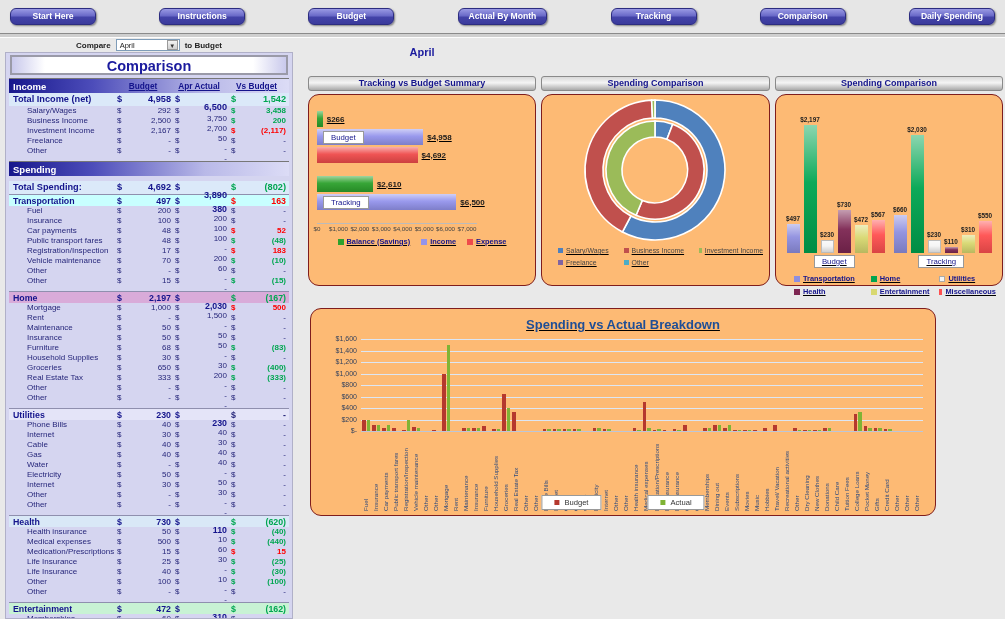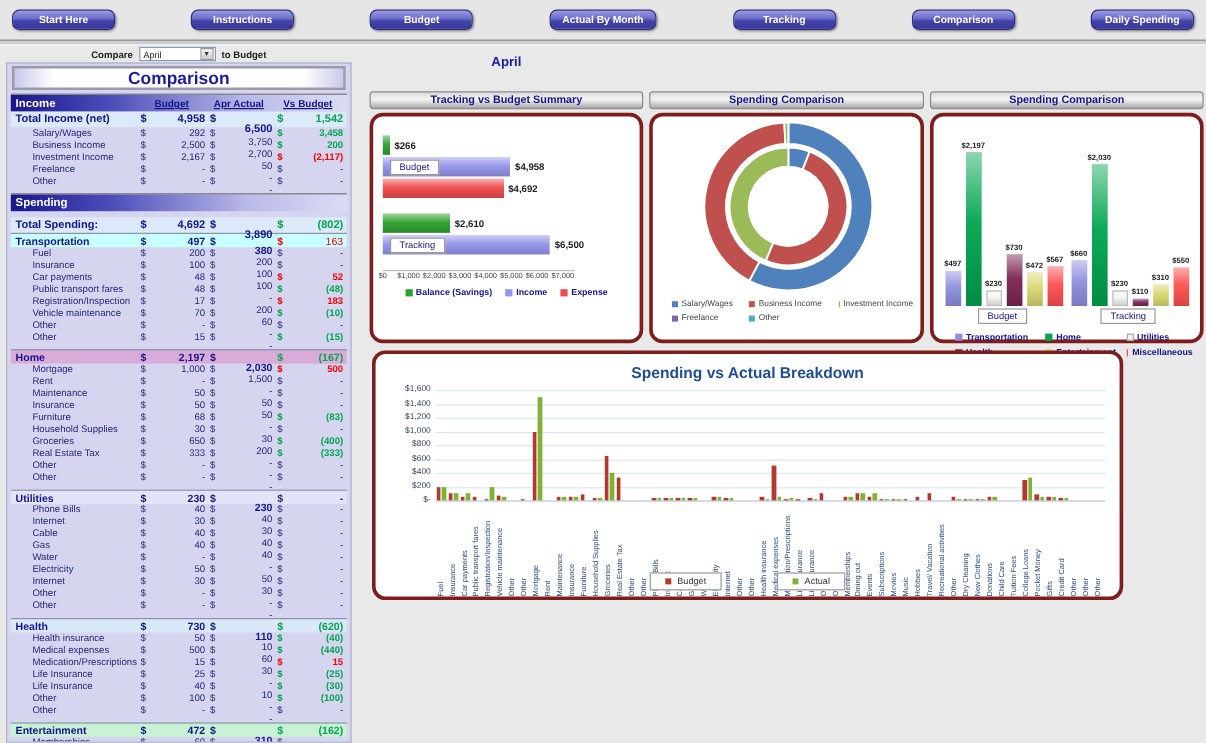--- a/index.html
+++ b/index.html
@@ -53,21 +53,21 @@
   .sec .lbl { padding-left:4px; }
   .gap { height:5px; }
 
   
   .main { position:absolute; left:300px; top:38px; right:0; bottom:0; }
   .month-title { position:absolute; left:8px; top:8px; width:228px; text-align:center;
     font-size:11px; font-weight:bold; color:#1b1b9e; }
   .hdrbar { position:absolute; height:15px; line-height:13px; text-align:center;
     font-size:9px; font-weight:bold; color:#14148c; border:1px solid #8a8a8a; border-radius:3px;
     background:linear-gradient(180deg,#d9d9d9 0%,#f4f4f4 45%,#a9a9a9 100%); }
-  .card { position:absolute; background:#ffffff; border:3px solid #7f1d1d; border-radius:11px; }
+  .card { position:absolute; background:#fdba74; border:1px solid #7f1d1d; border-radius:11px;text-decoration:underline; }
 
   
   .c1body { padding:16px 8px 0 8px; position:relative; }
   .c1group { position:relative; margin-bottom:13px; }
   .c1row { height:16px; margin-bottom:2px; display:flex; align-items:center; }
   .c1bar { height:16px; display:inline-block; }
   .gloss { background-image:linear-gradient(180deg,rgba(255,255,255,.55),rgba(255,255,255,.05) 45%,rgba(0,0,0,.15)); }
   .c1lab { font-size:8px; font-weight:bold; color:#1a1a1a; margin-left:4px; white-space:nowrap; }
   .gbox { position:absolute; left:6px; top:20px; background:#fff; border:1px solid #999;
     font-size:7.8px; color:#14148c; padding:1px 7px; }
@@ -212,21 +212,21 @@
             <span class="dol2" style="color: rgb(0, 166, 81); font-weight: bold;">$</span>
             <span class="val3" style="color: rgb(0, 166, 81); font-weight: bold;">(802)</span>
           </div>
           <div class="trow trow sec" style="background: rgb(200, 255, 255);">
             <span class="lbl">Transportation</span>
             <span class="dol">$</span>
             <span class="val">497</span>
             <span class="dol2">$</span>
             <span class="val2">380</span>
             <span class="dol2" style="color: rgb(254, 0, 0); font-weight: bold;">$</span>
-            <span class="val3" style="color: rgb(254, 0, 0); font-weight: normal;">163</span>
+            <span class="val3" style="color: rgb(254, 0, 0); font-weight: bold;">163</span>
           </div>
           <div class="trow ">
             <span class="lbl">Fuel</span>
             <span class="dol">$</span>
             <span class="val">200</span>
             <span class="dol2">$</span>
             <span class="val2">200</span>
             <span class="dol2" style="color: rgb(38, 38, 122);">$</span>
             <span class="val3" style="color: rgb(38, 38, 122);">-</span>
           </div>
@@ -755,21 +755,21 @@
               <span>Entertainment</span>
             </span>
             <span class="litem">
               <span class="sq" style="background: rgb(255, 80, 80);"></span>
               <span>Miscellaneous</span>
             </span>
           </div>
         </div>
     </div>
 
-    <div class="card" style="left:10px; top:254px; width:626px; height:208px;">
+    <div class="card" style="left:10px; top:270px; width:626px; height:208px;">
       <div class="c4title">Spending vs Actual Breakdown</div>
       <div class="c4plot" id="c4plot">
           <div class="grid" style="top: 92px; background: rgb(188, 198, 216);"></div>
           <div class="c4tick" style="top: 88px; left: -46px; width: 42px;">$-</div>
           <div class="grid" style="top: 80.5px;"></div>
           <div class="c4tick" style="top: 76.5px; left: -46px; width: 42px;">$200</div>
           <div class="grid" style="top: 69px;"></div>
           <div class="c4tick" style="top: 65px; left: -46px; width: 42px;">$400</div>
           <div class="grid" style="top: 57.5px;"></div>
           <div class="c4tick" style="top: 53.5px; left: -46px; width: 42px;">$600</div>

